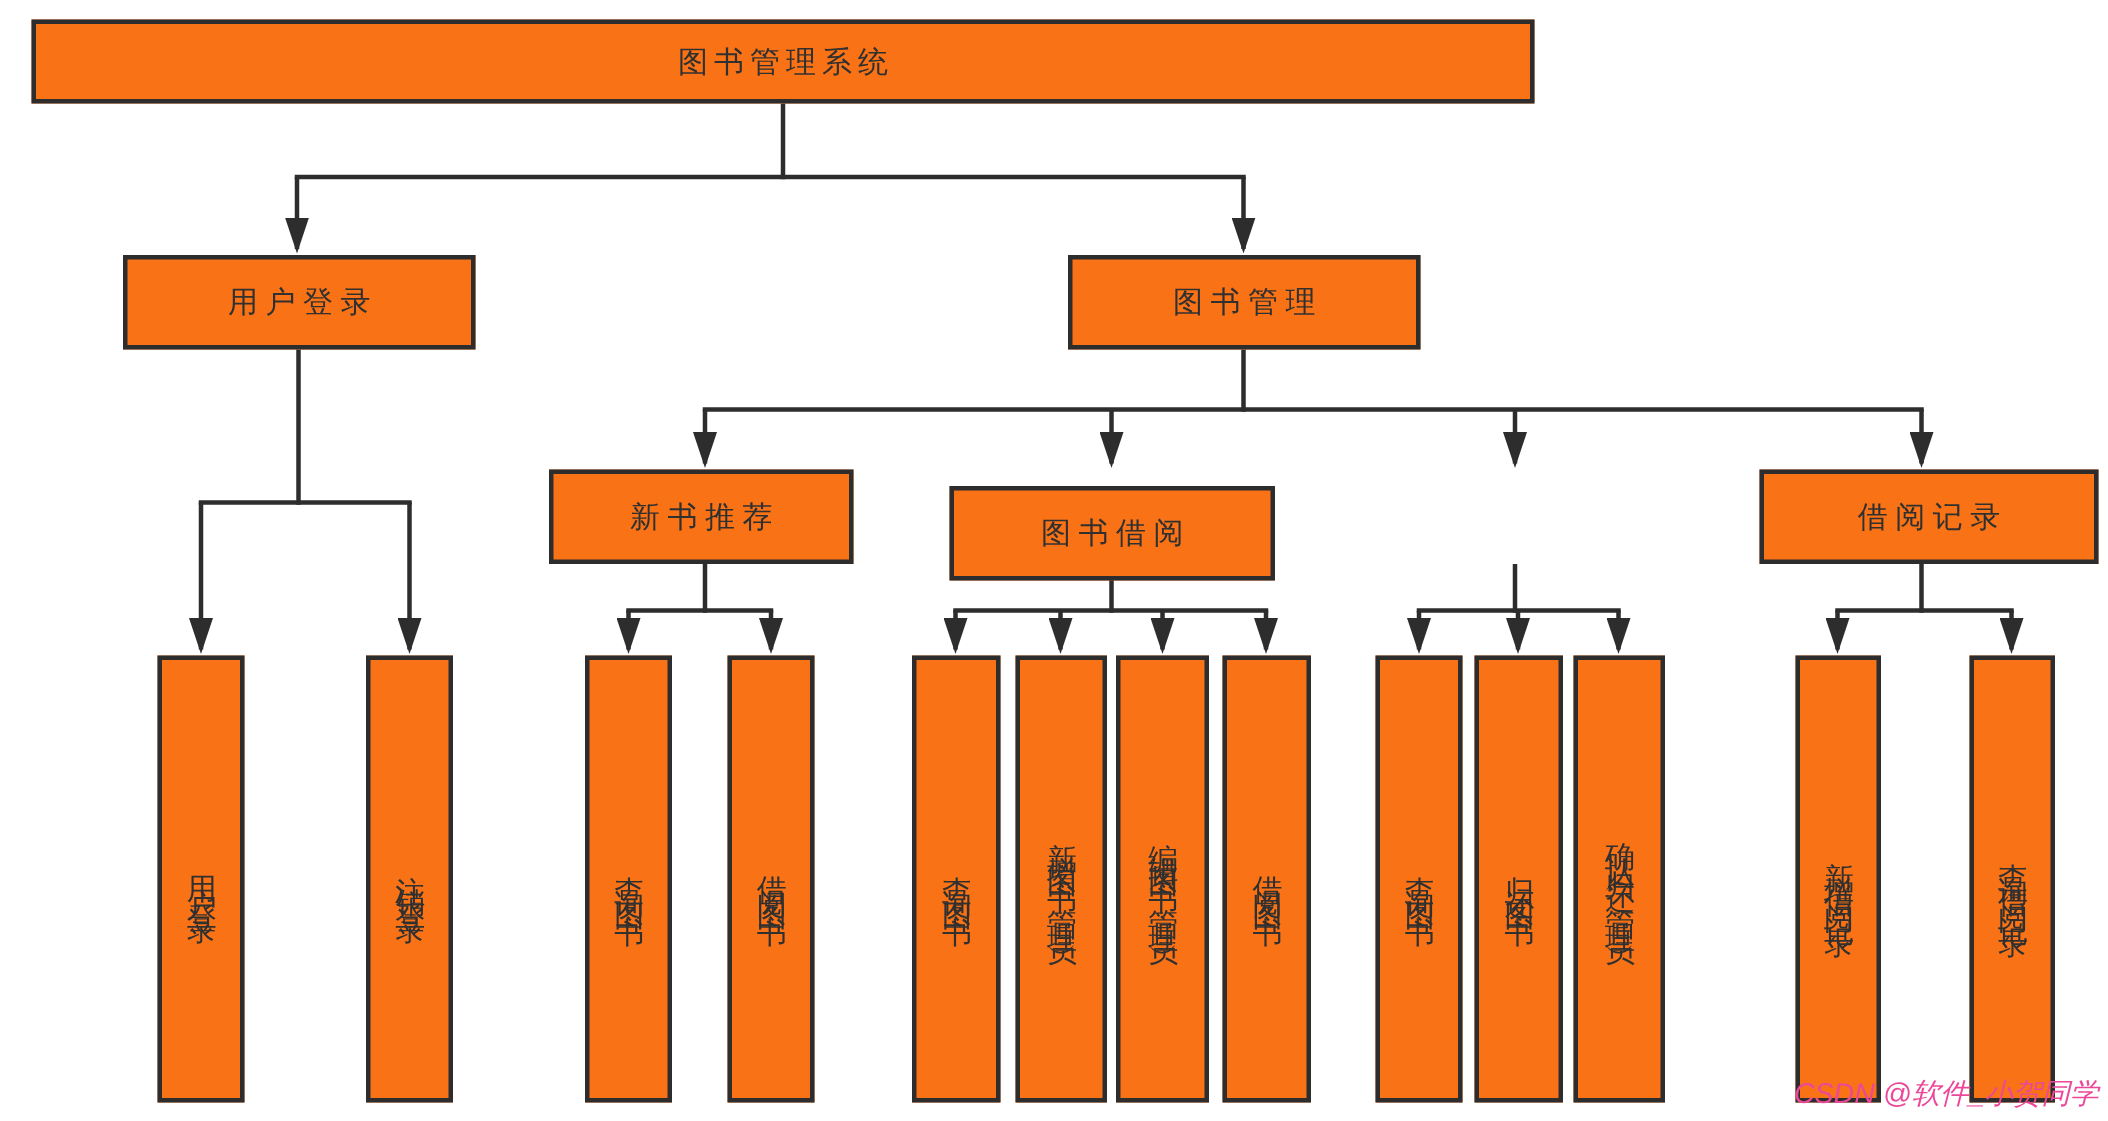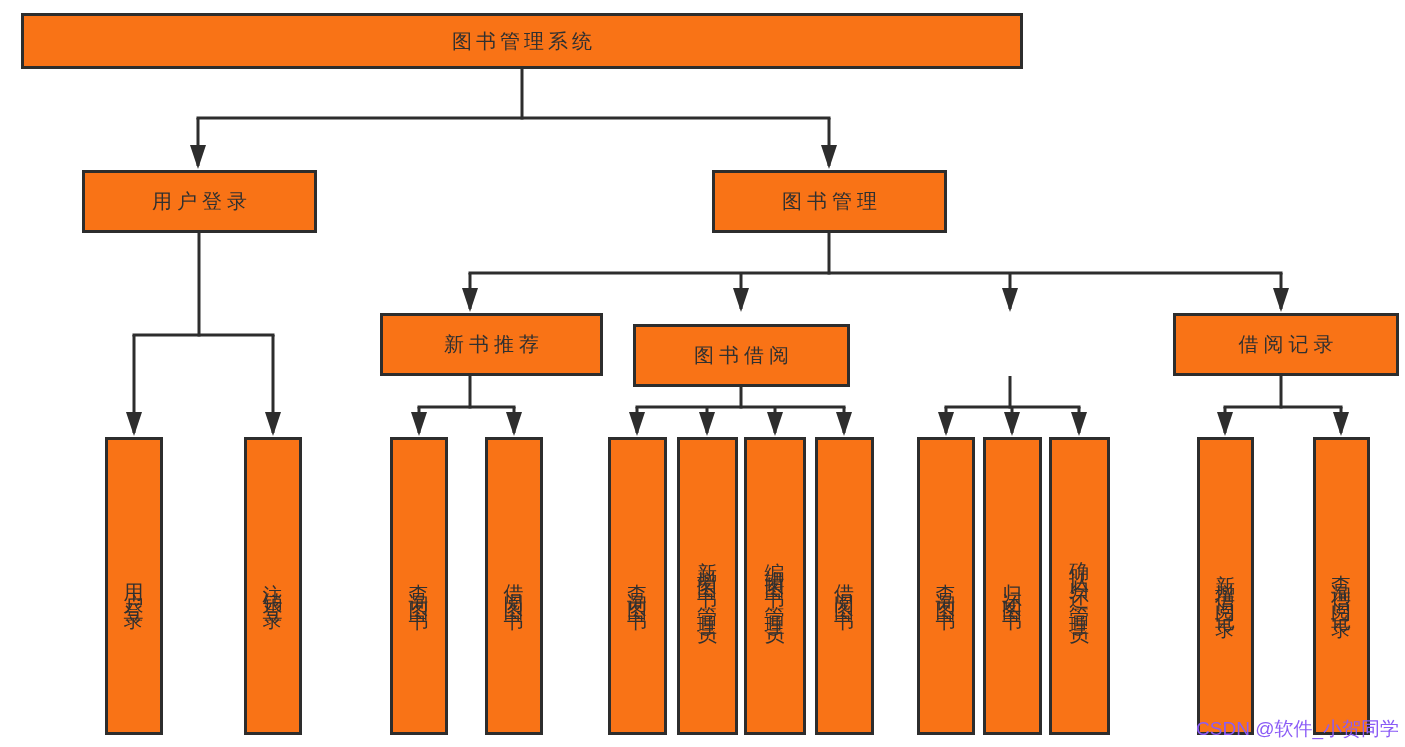--- a/index.html
+++ b/index.html
@@ -29,23 +29,24 @@
     writing-mode:vertical-rl;
     text-orientation:mixed;
     letter-spacing:9px;
     line-height:1;
   }
   .watermark{
     position:absolute;
     top:716px;
     right:6px;
     font-size:19px;
-    color:#8b5cf6;
+    color:#ec4899;
     z-index:5;
     white-space:nowrap;
+    font-style:italic;
   }
 </style>
 </head>
 <body>
 
 <div class="canvas">
 
   <svg class="wires" width="1405" height="747" viewBox="0 0 1405 747" xmlns="http://www.w3.org/2000/svg">
     <defs>
       <marker id="arrow" viewBox="0 0 24 16" refX="21" refY="8" markerWidth="24" markerHeight="16" markerUnits="userSpaceOnUse" orient="auto">
@@ -94,21 +95,21 @@
       <line x1="1225" y1="407" x2="1225" y2="433" marker-end="url(#arrow)"></line>
       <line x1="1341" y1="407" x2="1341" y2="433" marker-end="url(#arrow)"></line>
     </g>
   </svg>
 
   <div class="node h root" style="left:21px;top:13px;width:1002px;height:56px">图书管理系统</div>
 
   <div class="node h" style="left:82px;top:170px;width:235px;height:63px">用户登录</div>
   <div class="node h" style="left:712px;top:170px;width:235px;height:63px">图书管理</div>
 
-  <div class="node h" style="left:380px;top:313px;width:223px;height:63px">新书推荐</div>
+  <div class="node h" style="left:366px;top:313px;width:203px;height:63px">新书推荐</div>
   <div class="node h" style="left:633px;top:324px;width:217px;height:63px">图书借阅</div>
   <div class="node h" style="left:1173px;top:313px;width:226px;height:63px">借阅记录</div>
 
   <div class="node v" style="left:105px;top:437px;width:58px;height:298px">用户登录</div>
   <div class="node v" style="left:244px;top:437px;width:58px;height:298px">注销登录</div>
 
   <div class="node v" style="left:390px;top:437px;width:58px;height:298px">查询图书</div>
   <div class="node v" style="left:485px;top:437px;width:58px;height:298px">借阅图书</div>
 
   <div class="node v" style="left:608px;top:437px;width:59px;height:298px">查询图书</div>

